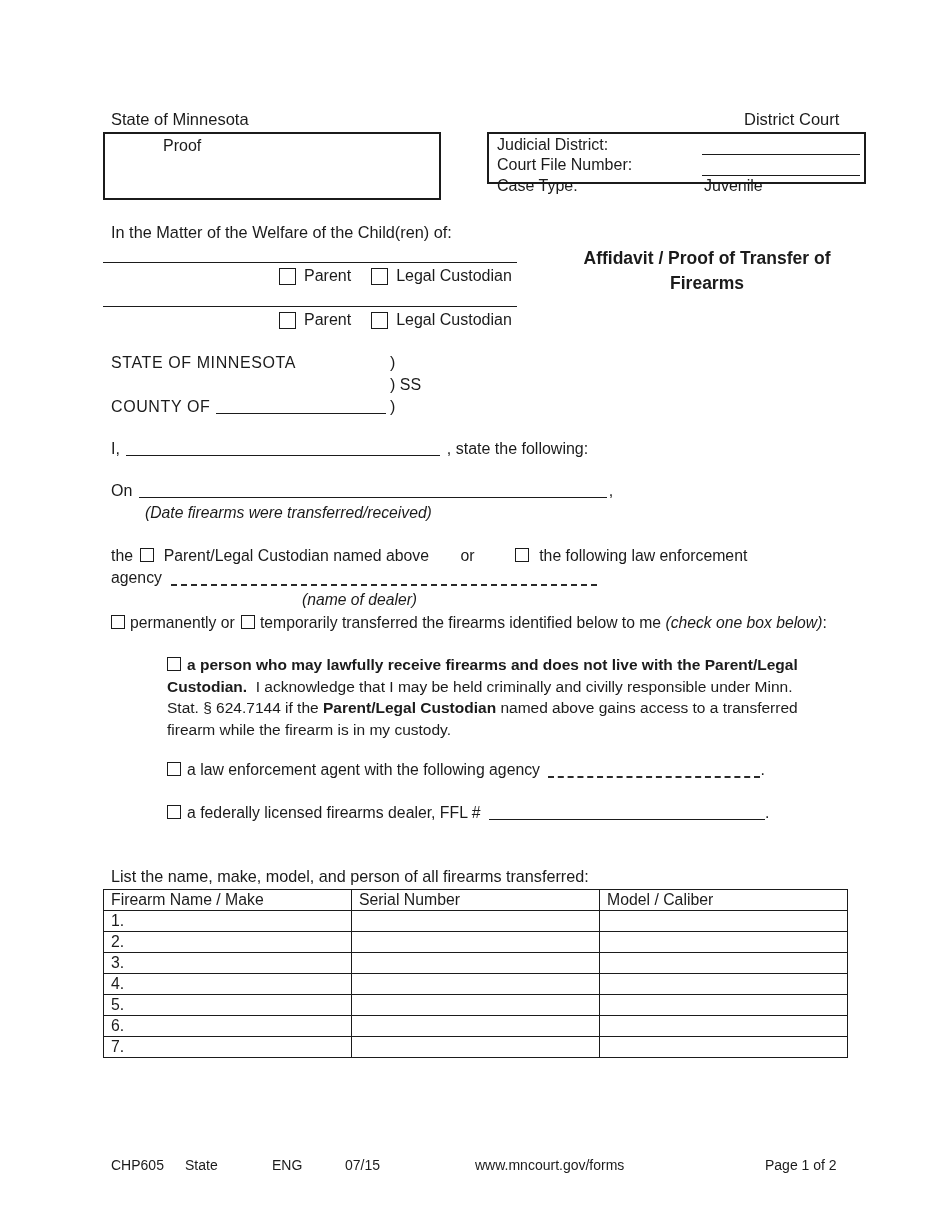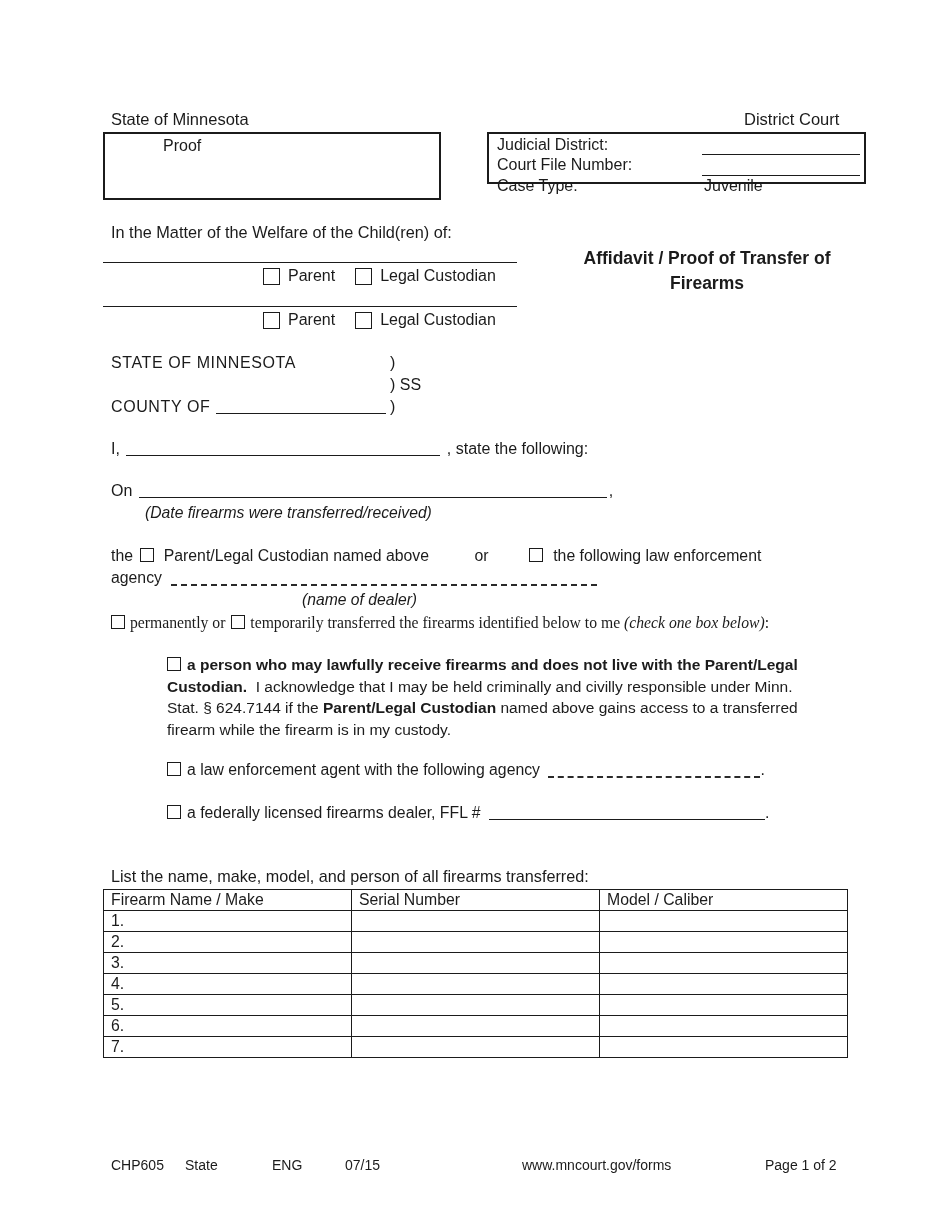--- a/index.html
+++ b/index.html
@@ -10,27 +10,27 @@
   }
   .abs{position:absolute;}
   .b{font-weight:bold;}
   .it{font-style:italic;}
   .blank{display:inline-block;border-bottom:1.6px solid #1b1b1b;height:15px;vertical-align:-2px;}
   .blank-dash{display:inline-block;border-bottom:2px dashed #2a2a2a;height:12px;vertical-align:-3px;}
   .cb{display:inline-block;width:12px;height:12px;border:1.7px solid #1b1b1b;vertical-align:-1px;background:#fff;box-sizing:content-box;}
   .cb-lg{display:inline-block;width:15px;height:15px;border:1.6px solid #1b1b1b;background:#fff;box-sizing:content-box;}
   .hline{position:absolute;border-top:1.6px solid #1b1b1b;height:0;}
   .box{position:absolute;border:2px solid #1b1b1b;box-sizing:border-box;background:#fff;}
-  .cbrow{position:absolute;display:flex;align-items:center;gap:8px;font-size:16px;}
+  .cbrow{position:absolute;display:flex;align-items:center;gap:8px;font-size:16px;margin-left:16px;}
   .court-grid{display:grid;grid-template-columns:205px 1fr;align-content:stretch;height:100%;padding:1px 4px 1px 8px;box-sizing:border-box;}
   .court-grid .lbl{line-height:20.3px;font-size:16px;}
   .court-grid .val{line-height:20.3px;font-size:16px;padding-left:2px;}
   .court-grid .val.u{border-bottom:1.6px solid #1b1b1b;}
   .title-block{text-align:center;font-weight:bold;font-size:17.5px;line-height:25px;}
-  .para{line-height:22px;font-size:15.7px;font-family:Liberation Serif, serif;}
+  .para{line-height:22px;font-size:15.7px;}
   .para-tight{line-height:21.5px;font-size:15.5px;}
   table.fa{border-collapse:collapse;table-layout:fixed;width:744px;}
   table.fa th,table.fa td{border:1.8px solid #1b1b1b;height:20px;padding:0 0 0 7px;font-weight:normal;text-align:left;font-size:15.8px;line-height:20px;overflow:hidden;}
   .ftr{font-size:14px;}
 </style>
 </head>
 <body>
 
 <div id="page">
 
@@ -92,21 +92,21 @@
   <div class="abs" style="left:111px;top:482px;">
     <span>On</span>
     <span class="blank" style="width:468px;margin:0 2px;"></span><span>,</span>
   </div>
   <div class="abs it" style="left:145px;top:504px;font-size:15.7px;">(Date firearms were transferred/received)</div>
 
   <div class="abs" style="left:111px;top:547px;font-size:15.8px;">
     <span>the</span>
     <span class="cb" style="margin:0 5px 0 3px;"></span>
     <span>Parent/Legal Custodian named above</span>
-    <span style="margin-left:41px;text-align:right;">or</span>
+    <span style="margin-left:27px;text-align:right;">or</span>
     <span class="cb" style="margin:0 6px 0 36px;"></span>
     <span>the following law enforcement</span>
   </div>
   <div class="abs" style="left:111px;top:569px;font-size:15.8px;">
     <span>agency</span>
     <span class="blank-dash" style="width:426px;margin-left:5px;"></span>
   </div>
   <div class="abs it" style="left:302px;top:591px;font-size:15.7px;">(name of dealer)</div>
 
   <div class="abs para" style="left:111px;top:612px;width:724px;">
@@ -180,16 +180,16 @@
         <td></td>
         <td></td>
       </tr>
     </tbody>
   </table>
 
   <div class="abs ftr" style="left:111px;top:1157px;">CHP605</div>
   <div class="abs ftr" style="left:185px;top:1157px;">State</div>
   <div class="abs ftr" style="left:272px;top:1157px;">ENG</div>
   <div class="abs ftr" style="left:345px;top:1157px;">07/15</div>
-  <div class="abs ftr" style="left:475px;top:1157px;margin-left:47px;">www.mncourt.gov/forms</div>
+  <div class="abs ftr" style="left:475px;top:1157px;">www.mncourt.gov/forms</div>
   <div class="abs ftr" style="left:765px;top:1157px;">Page 1 of 2</div>
 
 </div>
 
 </body></html>

